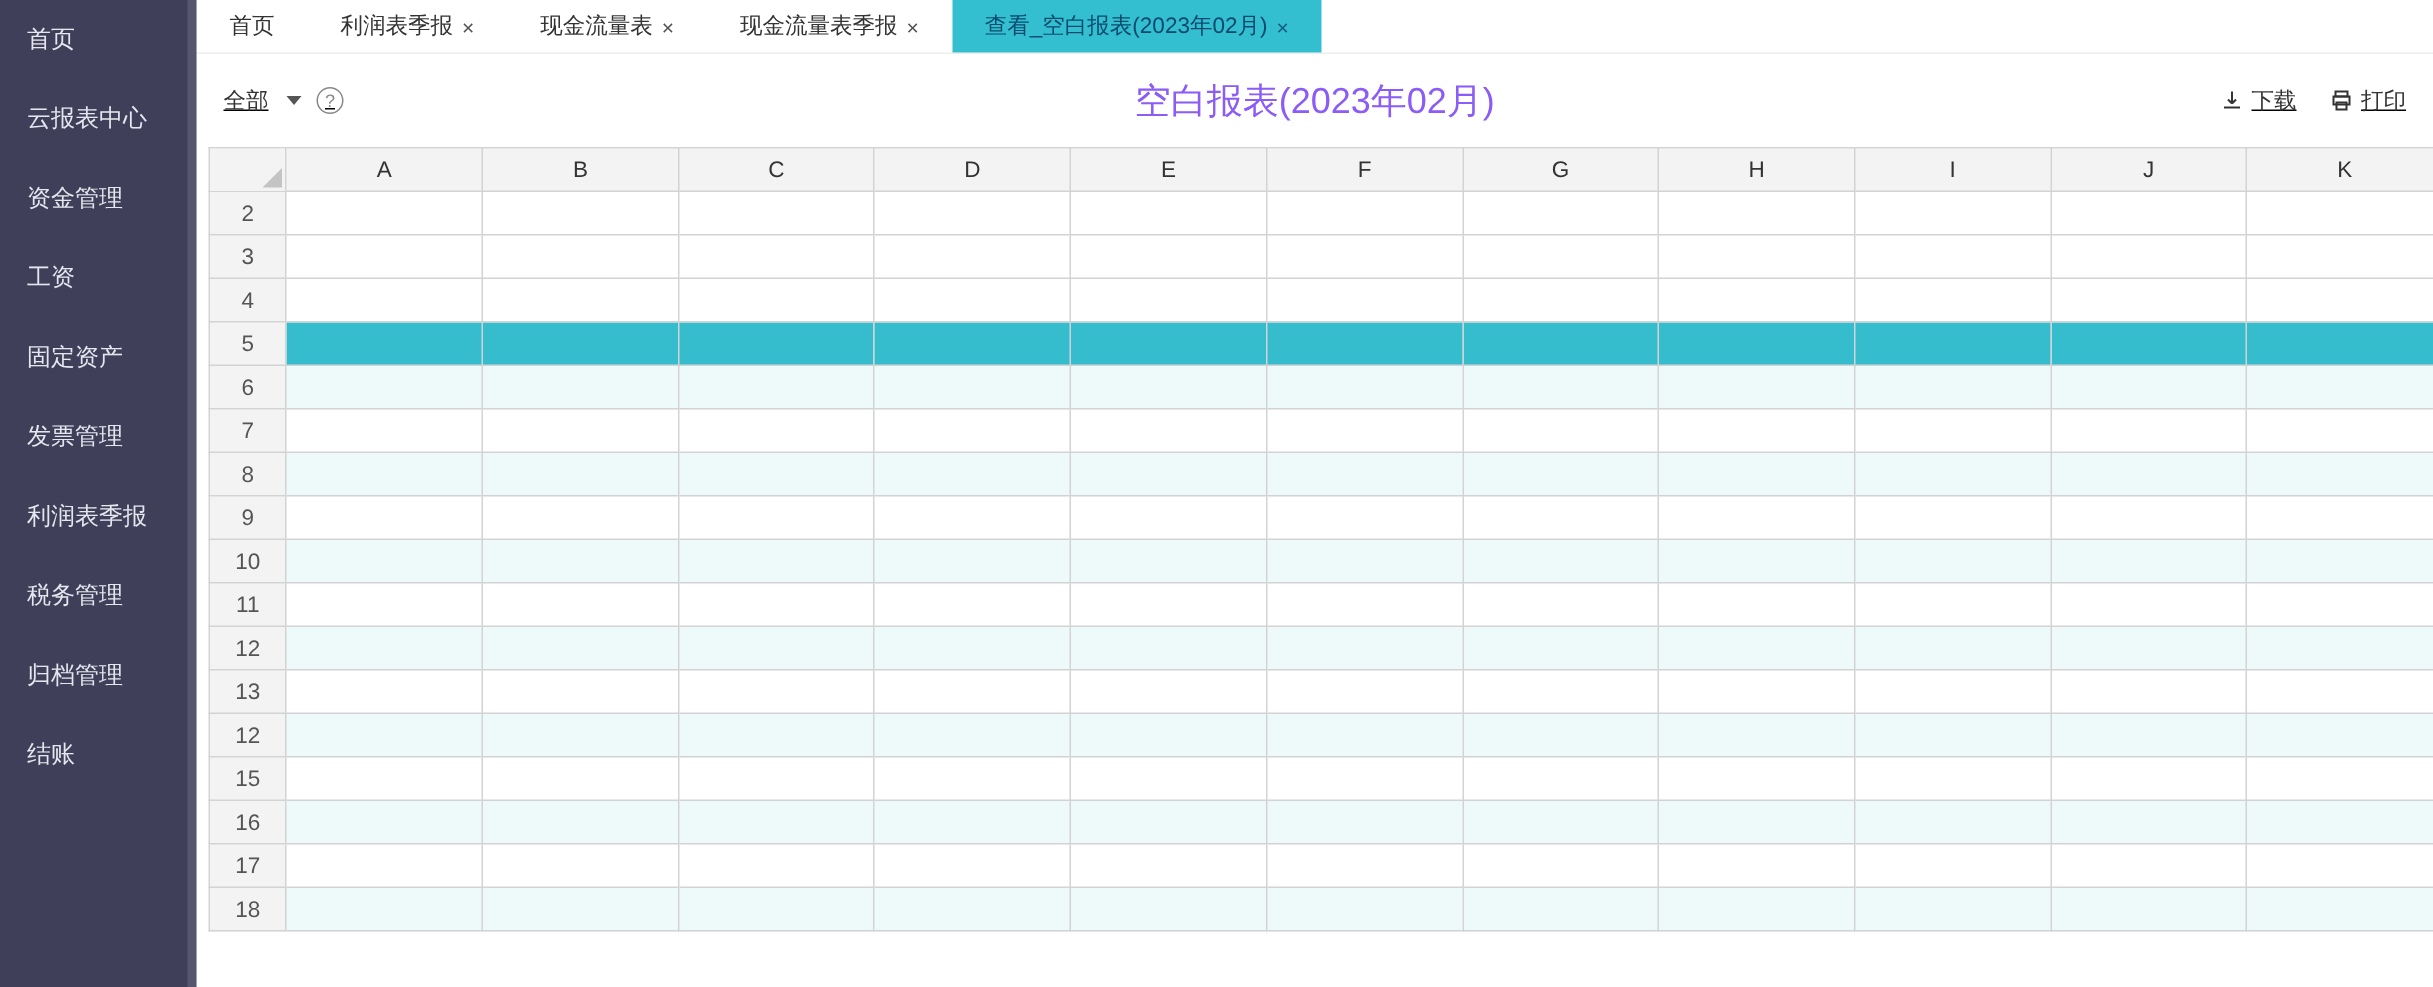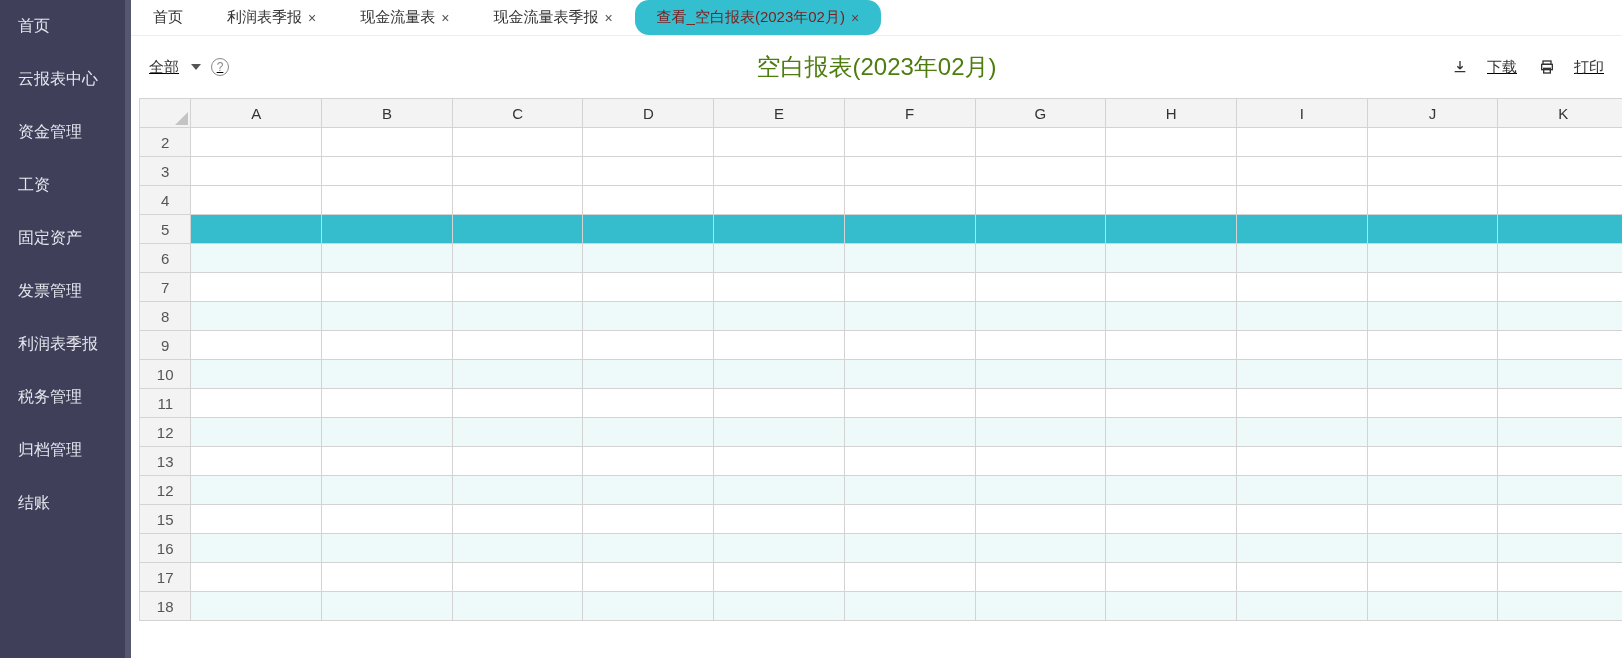--- a/index.html
+++ b/index.html
@@ -51,22 +51,21 @@
     .tab {
       display: flex;
       align-items: center;
       padding: 0 22px;
       cursor: pointer;
       gap: 6px;
       white-space: nowrap;
     }
     .tab.active {
       background: #33bfd0;
-      color: #7f1d1d;
-      border-radius: 14px;
+      color: #0c4a6e;
     }
     .tab-close {
       font-size: 14px;
       line-height: 1;
       opacity: 0.85;
     }
     .toolbar {
       height: 62px;
       display: flex;
       align-items: center;
@@ -97,34 +96,34 @@
       align-items: center;
       justify-content: center;
       font-size: 12px;
       color: #888;
     }
     .toolbar-title {
       position: absolute;
       left: 50%;
       transform: translateX(-50%);
       font-size: 24px;
-      color: #4d7c0f;
+      color: #8b5cf6;
     }
     .toolbar-right {
       margin-left: auto;
       display: flex;
       align-items: center;
       gap: 22px;
       font-size: 15px;
       color: #333;
     }
     .tool-btn {
       display: flex;
       align-items: center;
-      gap: 19px;
+      gap: 5px;
       cursor: pointer;
     }
     .grid-wrap {
       flex: 1;
       overflow: hidden;
       padding-left: 8px;
     }
     table.grid {
       border-collapse: collapse;
       width: 1490px;

